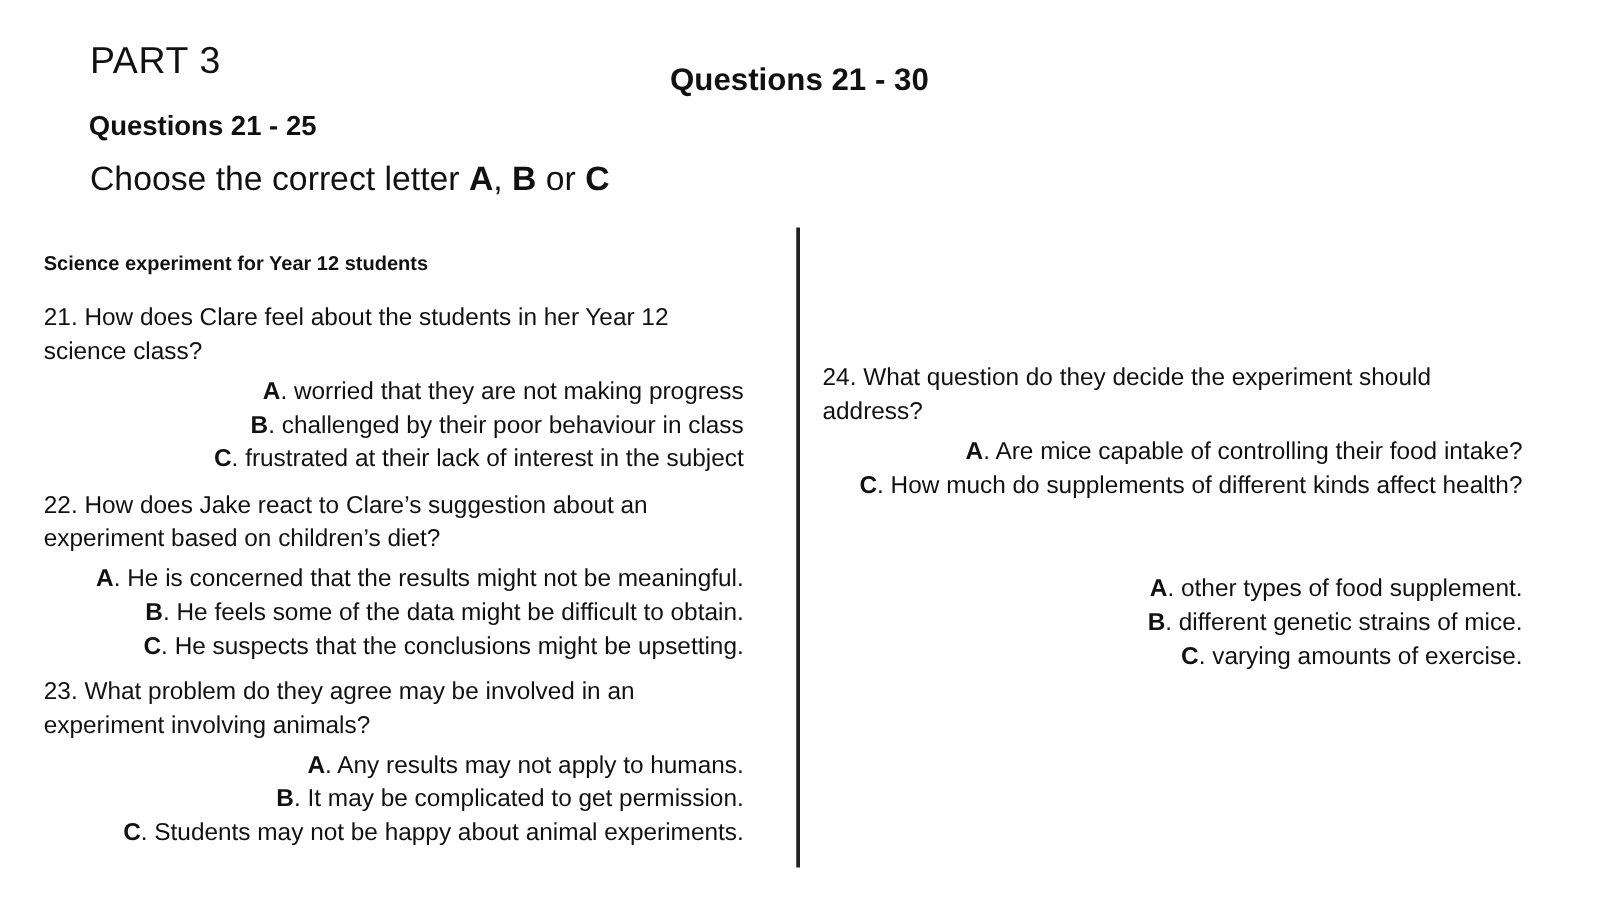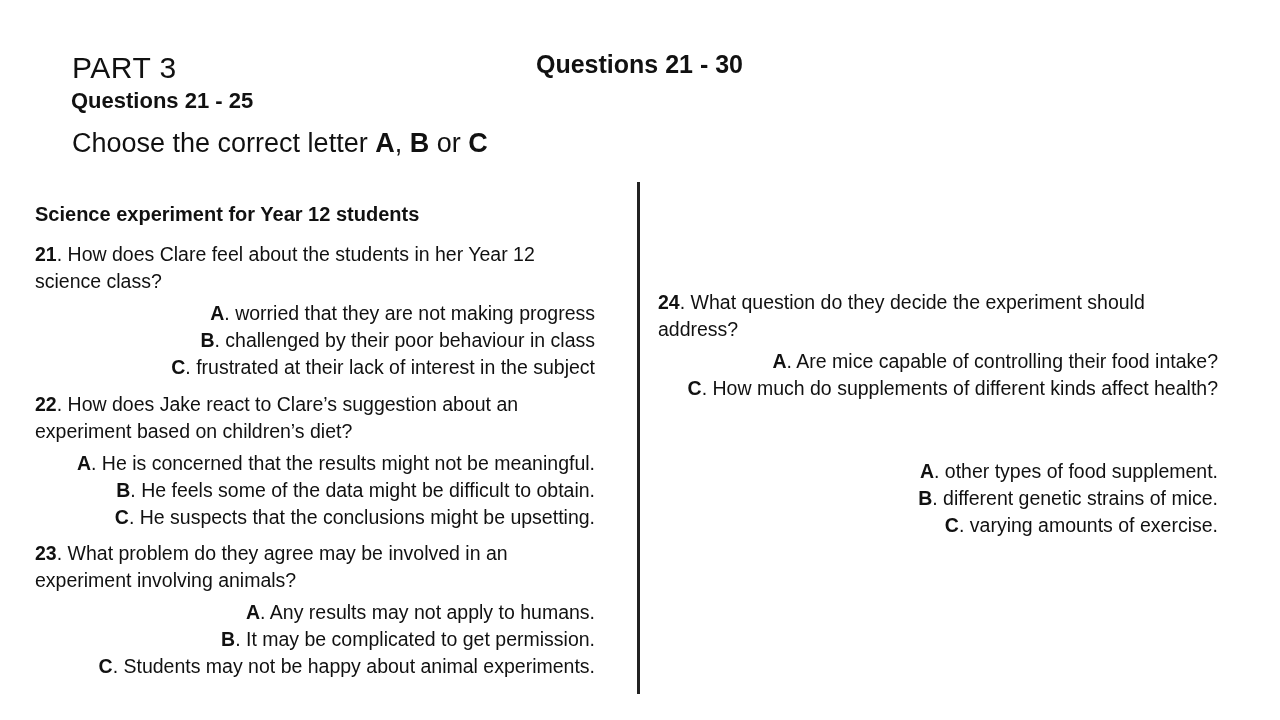--- a/index.html
+++ b/index.html
@@ -2,30 +2,30 @@
 <html><head>
   <meta charset="utf-8">
   <style>
     html, body { margin: 0; padding: 0; }
     body {
       width: 1280px; height: 720px; background: #ffffff; color: #111111;
       font-family: "Liberation Sans", "DejaVu Sans", sans-serif;
       position: relative; overflow: hidden;
     }
     .abs { position: absolute; }
-    .part-title { left: 72px; top: 51px; font-size: 30px; font-weight: 400; letter-spacing: 0.5px; text-align: right; }
+    .part-title { left: 72px; top: 32px; font-size: 30px; font-weight: 400; letter-spacing: 0.5px; text-align: right; }
     .qrange-right { left: 536px; top: 50px; font-size: 25px; font-weight: 700; }
     .qrange-left { left: 71px; top: 88px; font-size: 22px; font-weight: 700; }
     .instruction { left: 72px; top: 128px; font-size: 27px; }
     .instruction b { font-weight: 700; }
     .divider { left: 637px; top: 182px; width: 3px; height: 512px; background: #222222; }
-    .section-title { left: 35px; top: 203px; font-size: 20px; font-weight: 700; }
+    .section-title { left: 35px; top: 203px; font-size: 16px; font-weight: 700; }
     .question { position: absolute; font-size: 19.5px; line-height: 27px; }
     .question .stem { margin: 0; }
-    .question .num { font-weight: 700; }
+    .question .num { font-weight: 400; }
     .question .options { margin-top: 5px; padding-left: 19px; text-align: right; }
     .question .opt { line-height: 27px; white-space: nowrap; }
     .question .opt .letter { font-weight: 700; }
     .q21 { left: 35px; top: 241px; width: 560px; }
     .q22 { left: 35px; top: 391px; width: 560px; }
     .q23 { left: 35px; top: 540px; width: 560px; }
     .q24 { left: 658px; top: 289px; width: 560px; }
     .q25 { left: 658px; top: 453px; width: 560px; }
   </style>
 </head>

